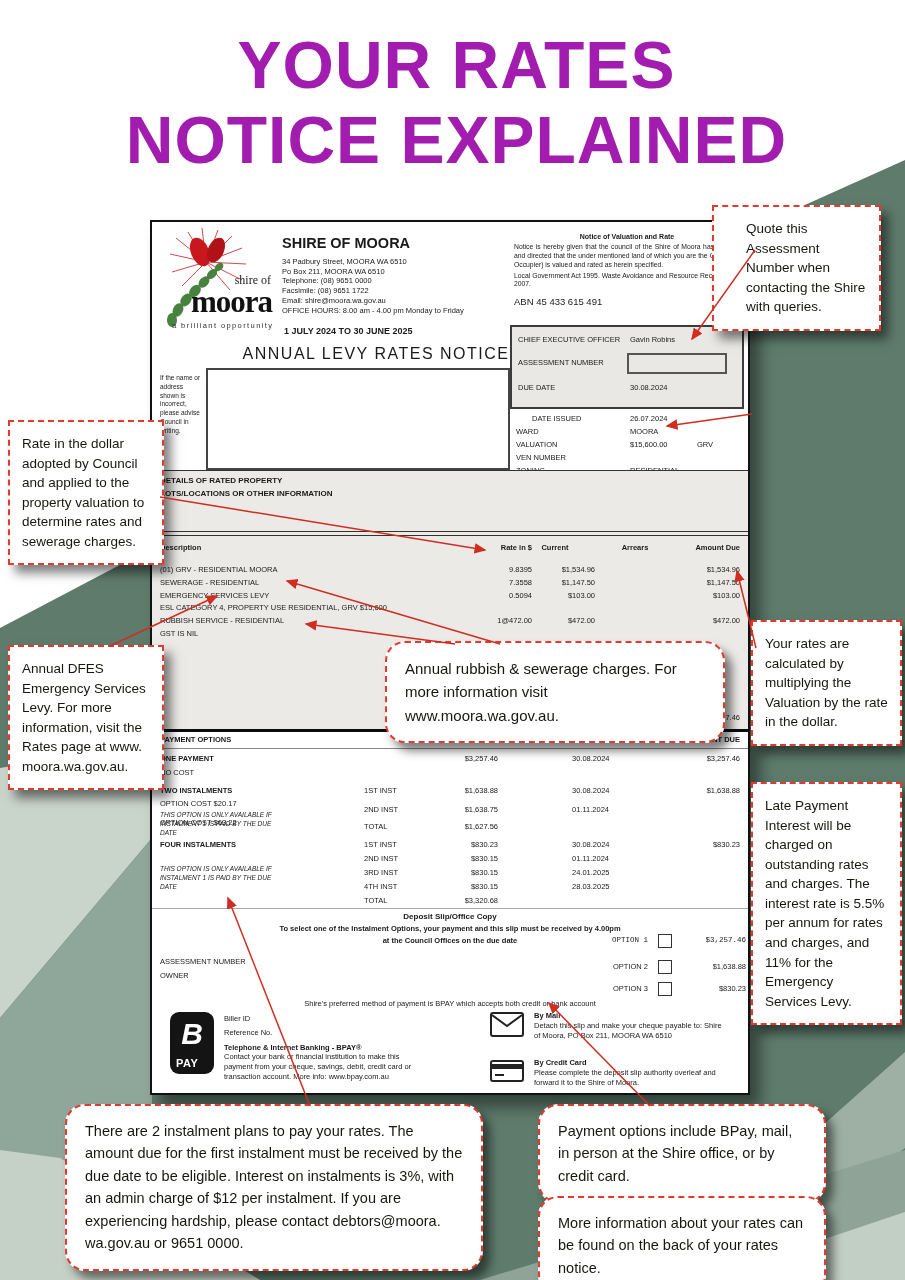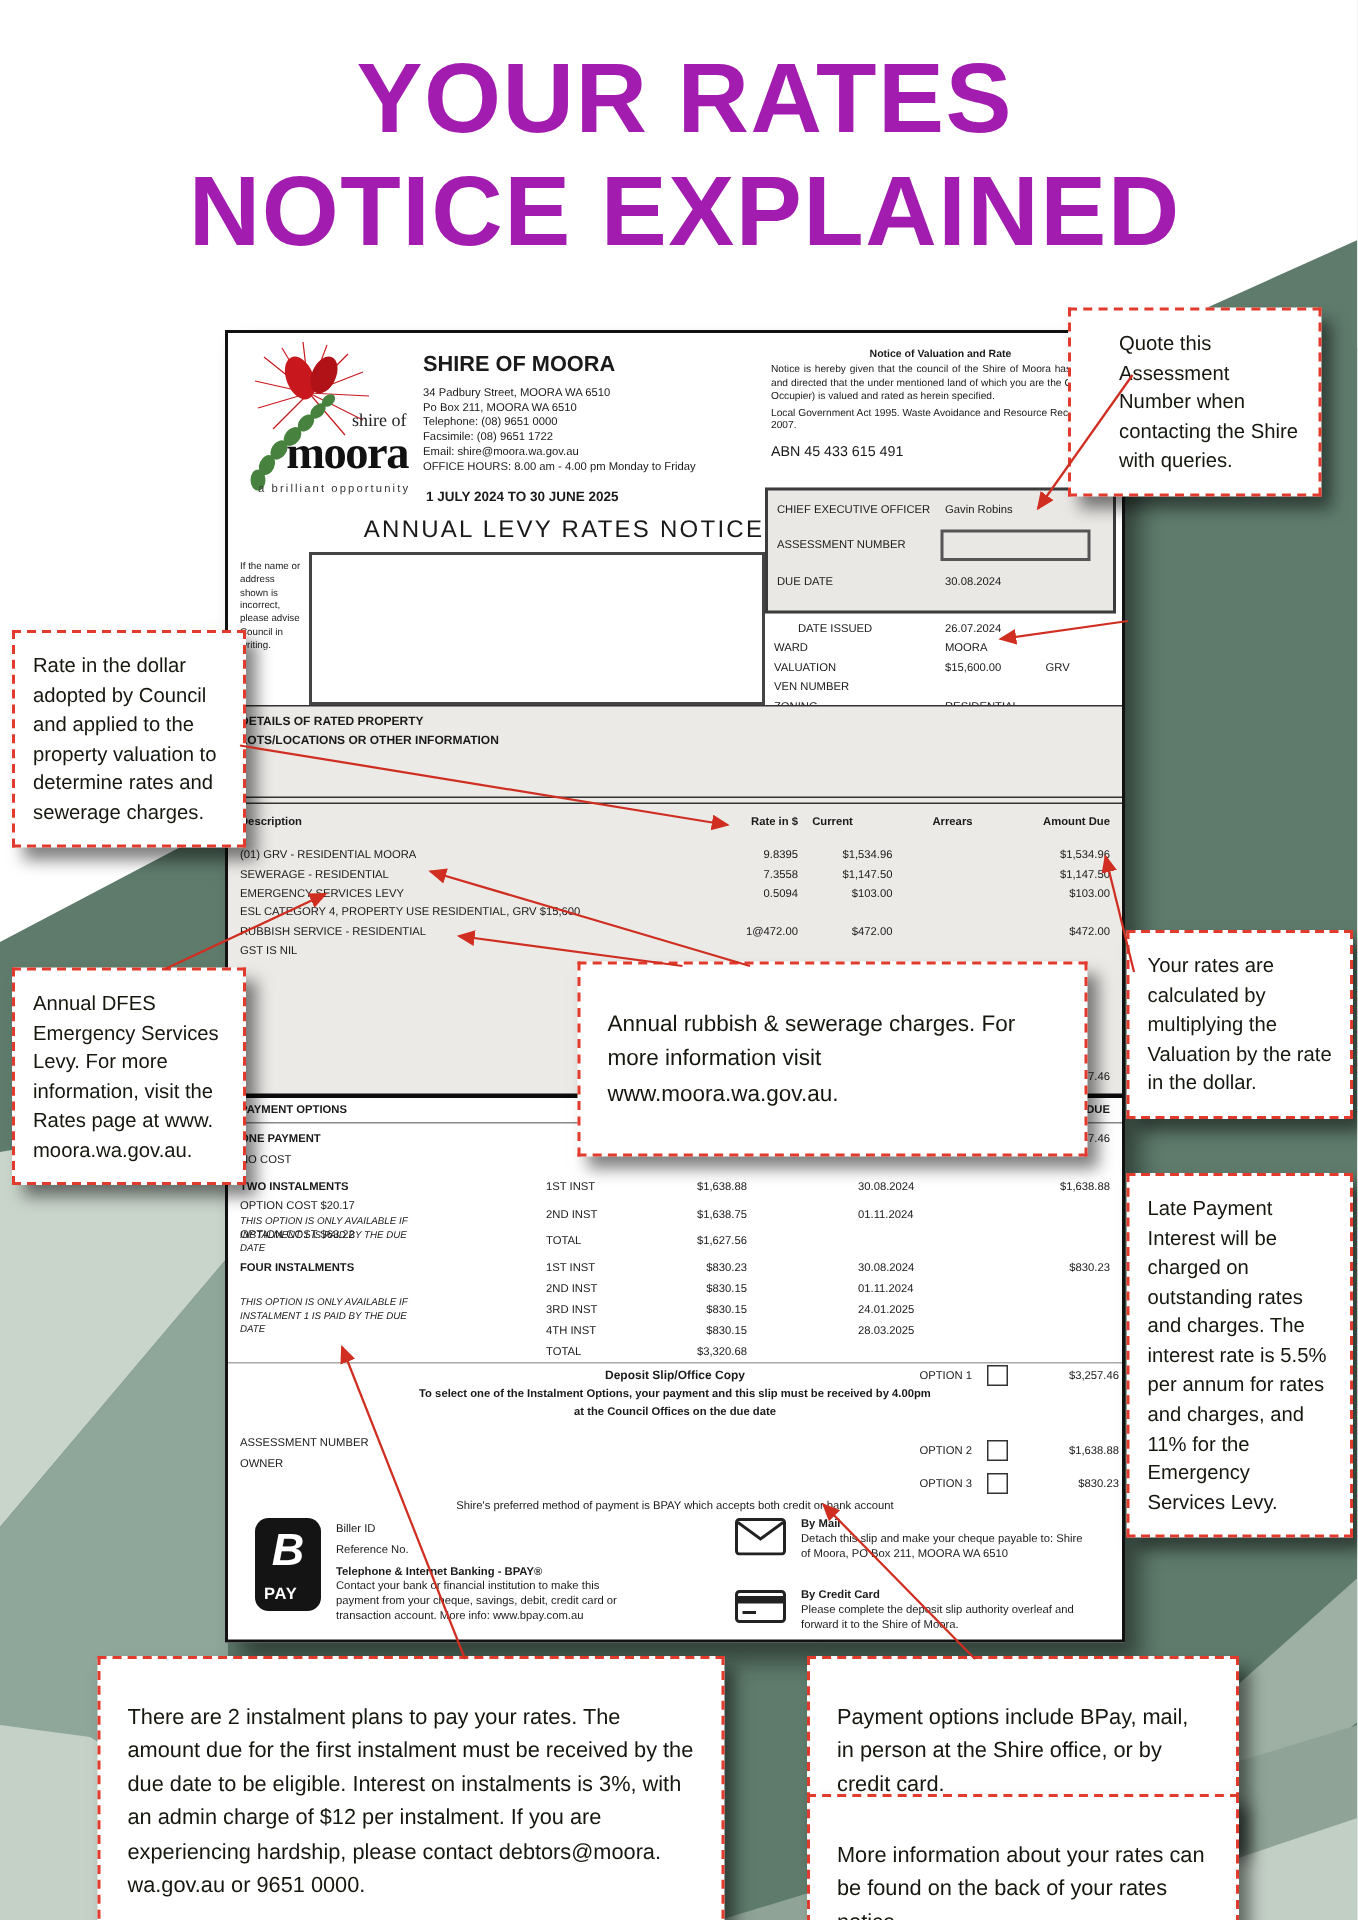--- a/index.html
+++ b/index.html
@@ -33,21 +33,21 @@
   .p-due{position:absolute;left:420px;}
   .p-dueamt{position:absolute;left:500px;width:88px;text-align:right;}
   .thinline{position:absolute;left:0;width:100%;border-top:1px solid #888;}
   .ceobox{position:absolute;left:358px;top:103px;width:230px;height:80px;background:#e9e8e5;border:2px solid #3c3c3c;}
   .fieldbox{position:absolute;border:2px solid #555;background:#e9e8e5;}
   .addrbox{position:absolute;left:54px;top:146px;width:300px;height:98px;border:2px solid #444;background:#fff;}
   .chk{width:12px;height:12px;border:1.5px solid #333;background:#fff;display:inline-block;}
   
   .callout{position:absolute;background:#fff;border:2px dashed #e23b2e;box-shadow:7px 8px 10px rgba(0,0,0,.5);
            padding:12px;font-size:13.5px;line-height:1.45;color:#17170f;z-index:5;}
-  .callout.big{font-size:14.5px;line-height:1.55;padding:28px 18px;}
+  .callout.big{font-size:14.5px;line-height:1.55;padding:14px 18px;border-radius:20px;}
   .arrows{position:absolute;inset:0;z-index:6;pointer-events:none;}
   .bpaylogo{position:absolute;left:18px;top:790px;width:44px;height:62px;background:#141414;border-radius:9px;color:#fff;}
   .bpaylogo .bchar{position:absolute;left:0;top:2px;width:100%;text-align:center;font-size:30px;font-weight:bold;font-style:italic;}
   .bpaylogo .paychar{position:absolute;left:6px;bottom:4px;font-size:11px;font-weight:bold;letter-spacing:.5px;}
 </style>
 </head>
 <body>
 
 <div class="canvas">
 
@@ -261,21 +261,21 @@
     </div>
 
     <div class="thinline" style="top:686px;border-top-color:#aaa;"></div>
 
     <div class="abs b c" style="left:0;top:690px;width:100%;font-size:8px;">Deposit Slip/Office Copy</div>
     <div class="abs b c" style="left:0;top:702px;width:100%;">To select one of the Instalment Options, your payment and this slip must be received by 4.00pm</div>
     <div class="abs b c" style="left:0;top:714px;width:100%;">at the Council Offices on the due date</div>
     <div class="abs" style="left:8px;top:735px;">ASSESSMENT NUMBER</div>
     <div class="abs" style="left:8px;top:749px;">OWNER</div>
 
-    <div class="row" style="top:690px;">
+    <div class="row" style="top:714px;font-family:Liberation Mono, monospace;">
       <span class="abs r" style="left:434px;width:62px;">OPTION 1</span>
       <span class="chk abs" style="left:506px;top:-2px;"></span>
       <span class="abs r" style="left:520px;width:74px;">$3,257.46</span>
     </div>
     <div class="row" style="top:740px;">
       <span class="abs r" style="left:434px;width:62px;">OPTION 2</span>
       <span class="chk abs" style="left:506px;top:-2px;"></span>
       <span class="abs r" style="left:520px;width:74px;">$1,638.88</span>
     </div>
     <div class="row" style="top:762px;padding-left:31px;">

